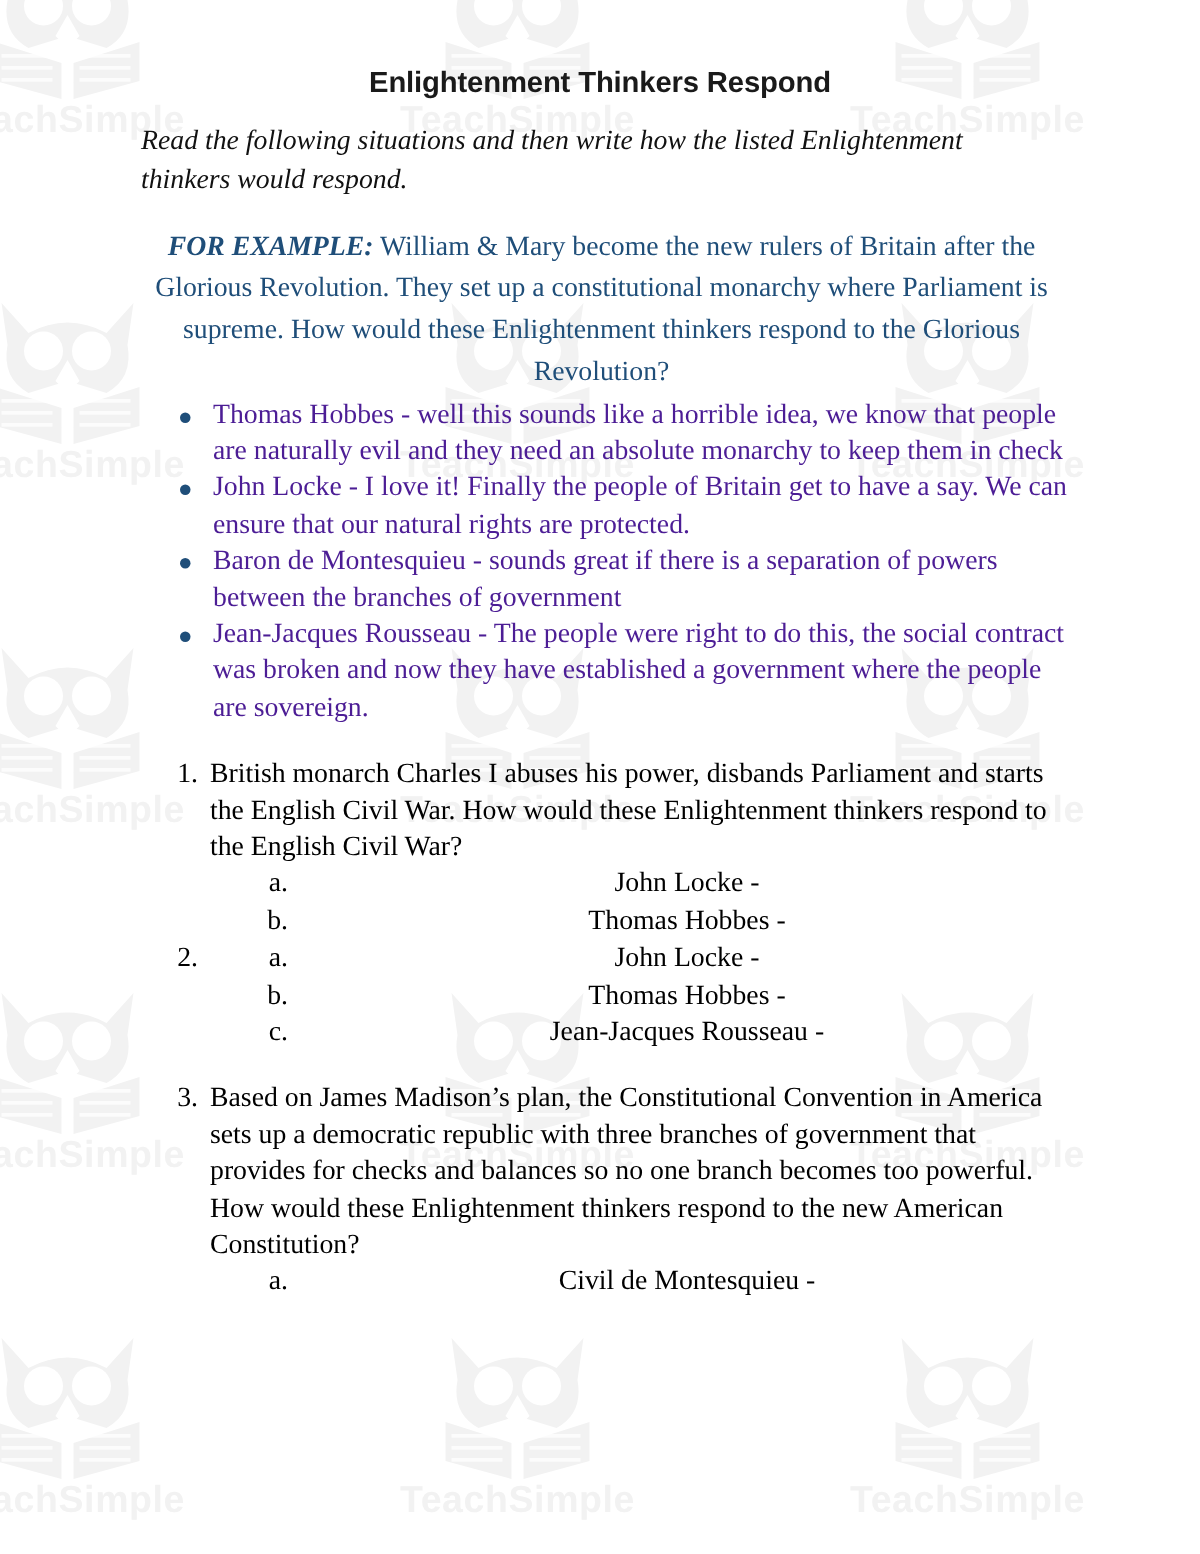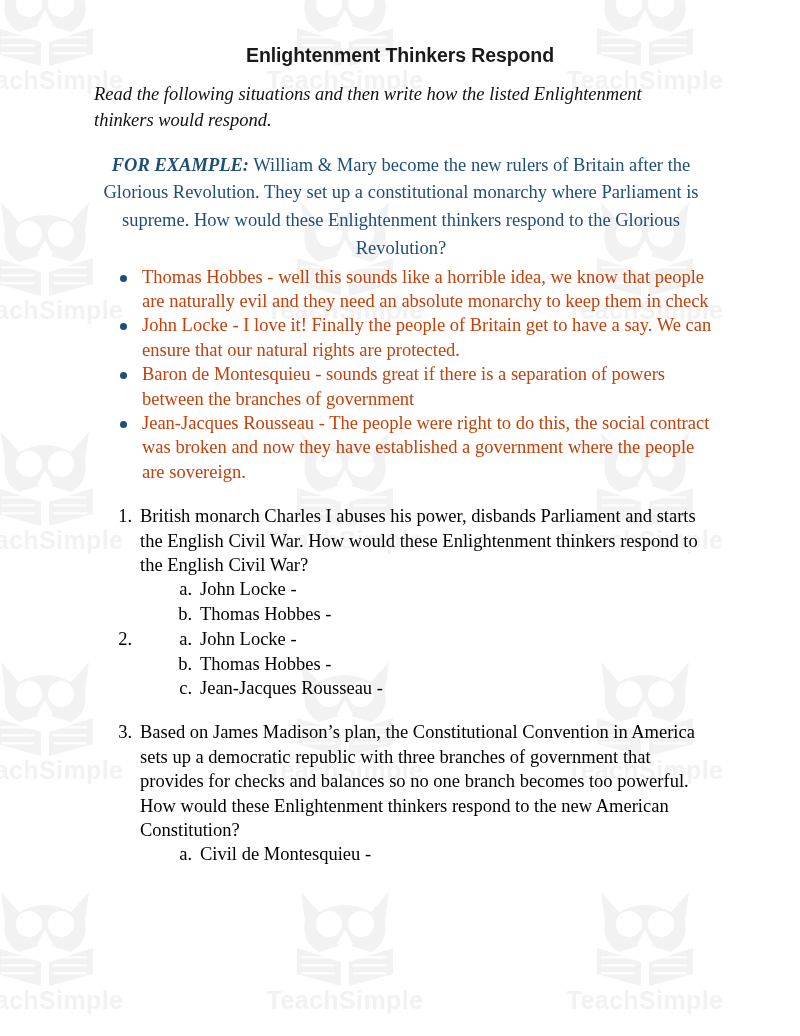--- a/index.html
+++ b/index.html
@@ -79,21 +79,21 @@
     margin: 18px 0 0 0;
     padding: 0 92px 0 94px;
     text-align: center;
   }
   .example-label {
     font-weight: bold;
     font-style: italic;
   }
 
   ul.example-list {
-    color: #c2410c;
+    color: #4c1d95;
     font-size: 18.5px;
     line-height: 1.32;
     list-style: none;
     margin: 2px 0 0 0;
     padding: 0 80px 0 120px;
   }
   ul.example-list > li {
     position: relative;
     padding-left: 22px;
     margin-bottom: 0px;
@@ -132,20 +132,21 @@
     width: 22px;
     text-align: right;
   }
   .q-text { display: block; margin-top: 20px; }
 
   ol.sub-list {
     list-style: none;
     counter-reset: subnum;
     margin: 0;
     padding: 0 0 0 32px;
+    text-align: center;
   }
   ol.sub-list > li {
     position: relative;
     padding-left: 28px;
     counter-increment: subnum;
   }
   ol.sub-list > li::before {
     content: counter(subnum, lower-alpha) ".";
     position: absolute;
     left: 0;

